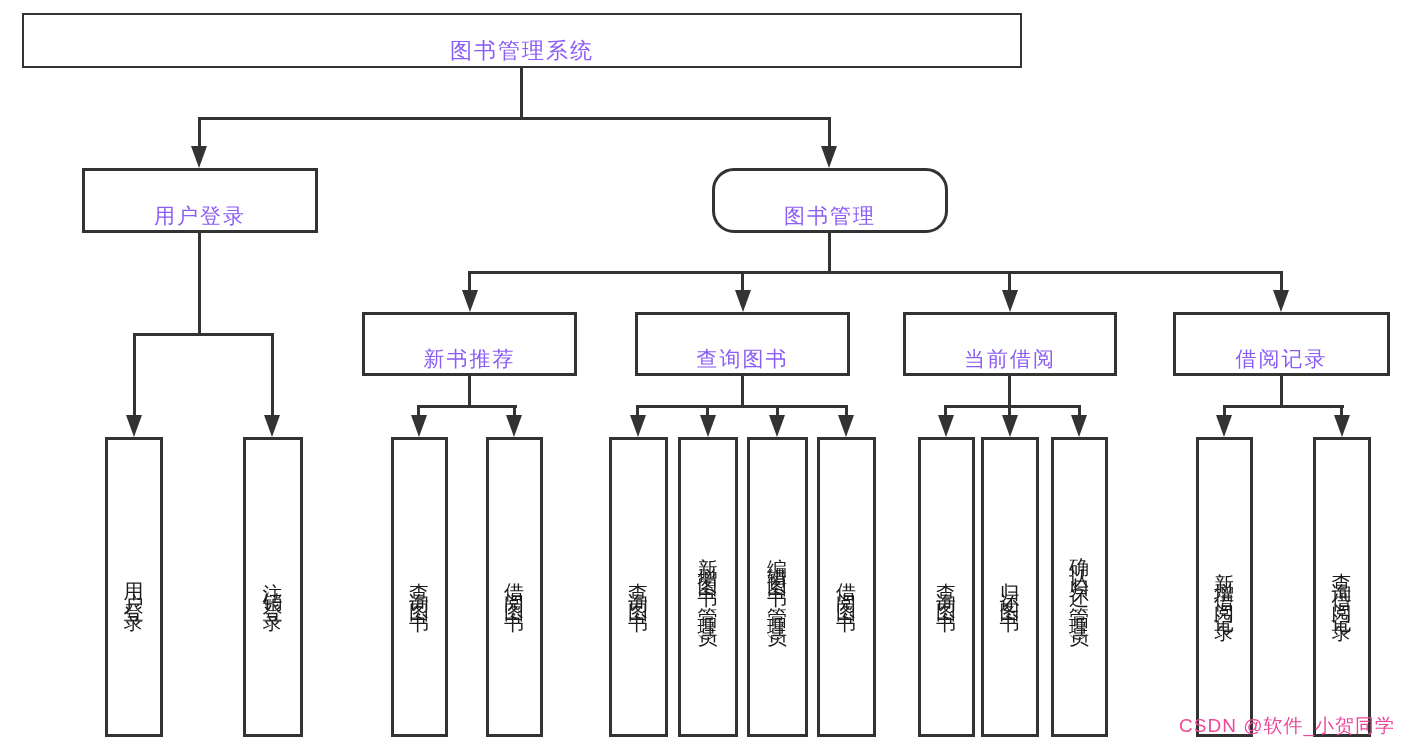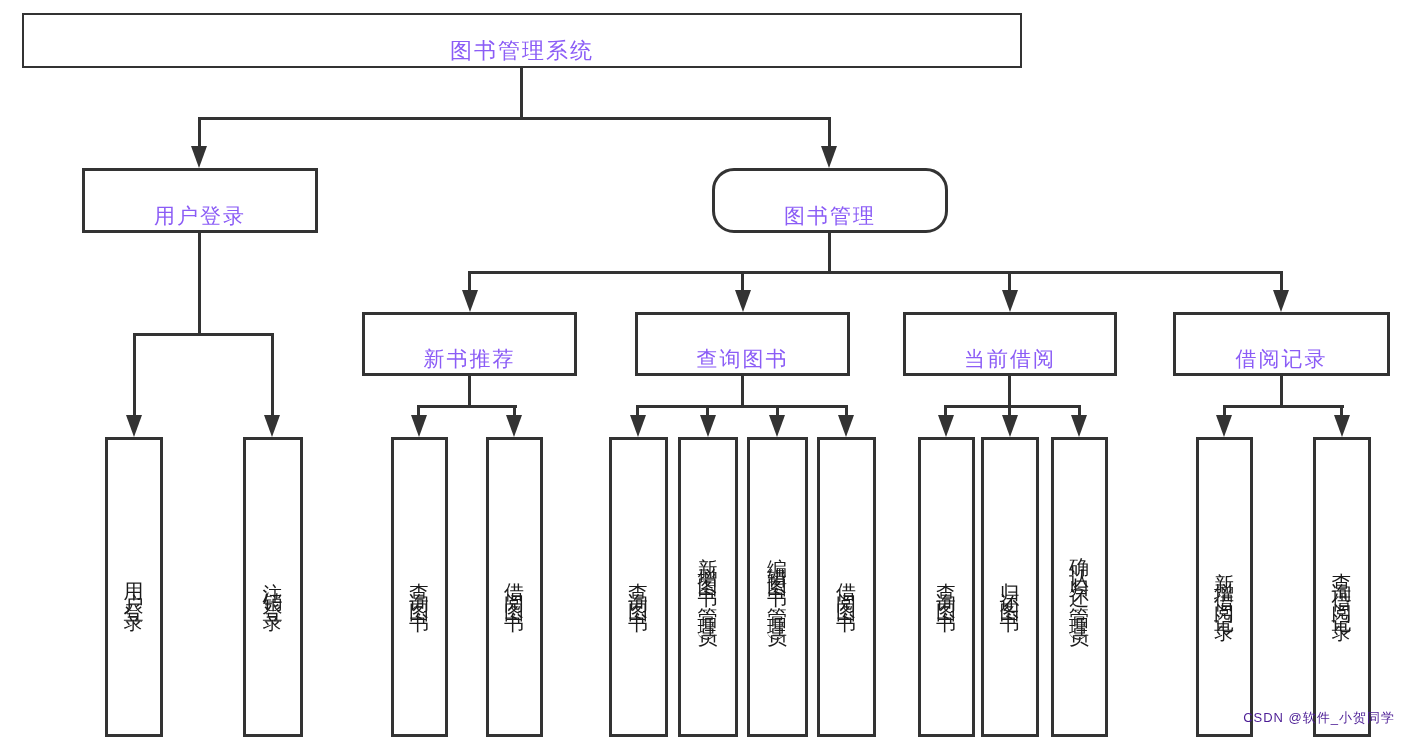--- a/index.html
+++ b/index.html
@@ -50,23 +50,23 @@
   .arrow {
     position: absolute;
     width: 0; height: 0;
     border-left: 8px solid transparent;
     border-right: 8px solid transparent;
     border-top: 22px solid #333333;
   }
   .watermark {
     position: absolute;
     right: 10px;
-    bottom: 20px;
-    color: #4c1d95;
-    font-size: 13px;
+    bottom: 8px;
+    color: #ec4899;
+    font-size: 19px;
     letter-spacing: 1px;
     white-space: nowrap;
   }
 </style>
 </head>
 <body>
 
 <div id="canvas">
 
   <div class="node root" style="left:22px; top:13px; width:1000px; height:55px;">

